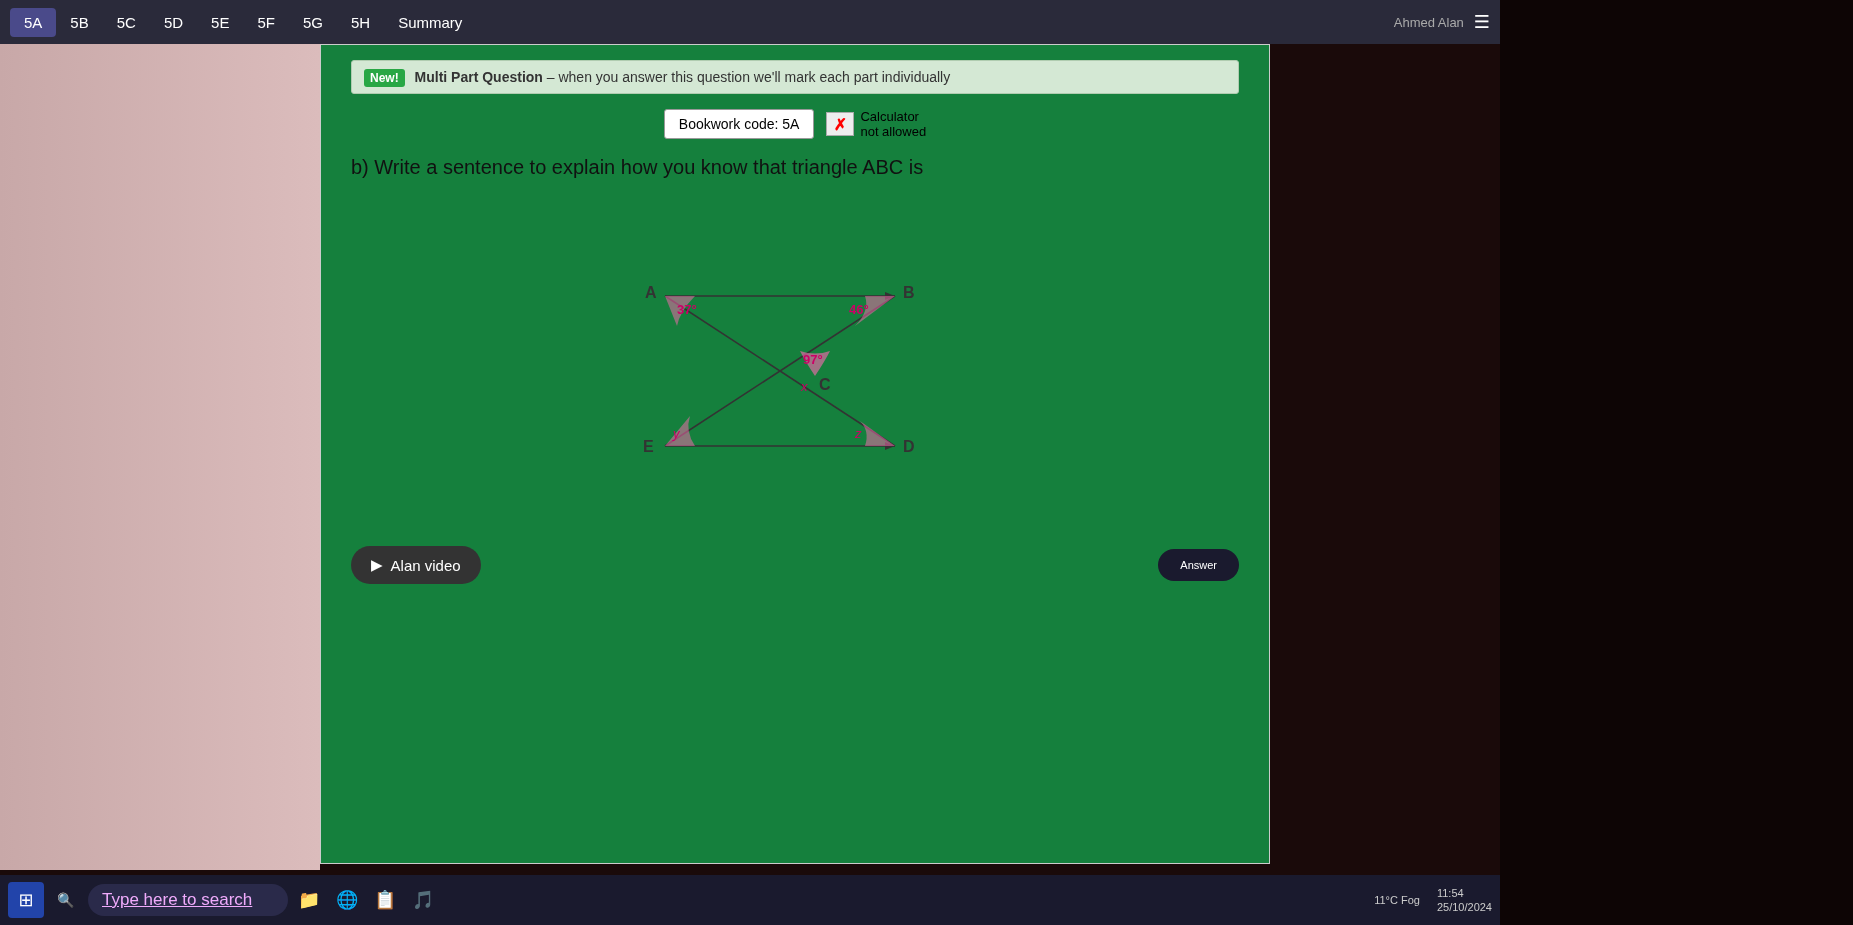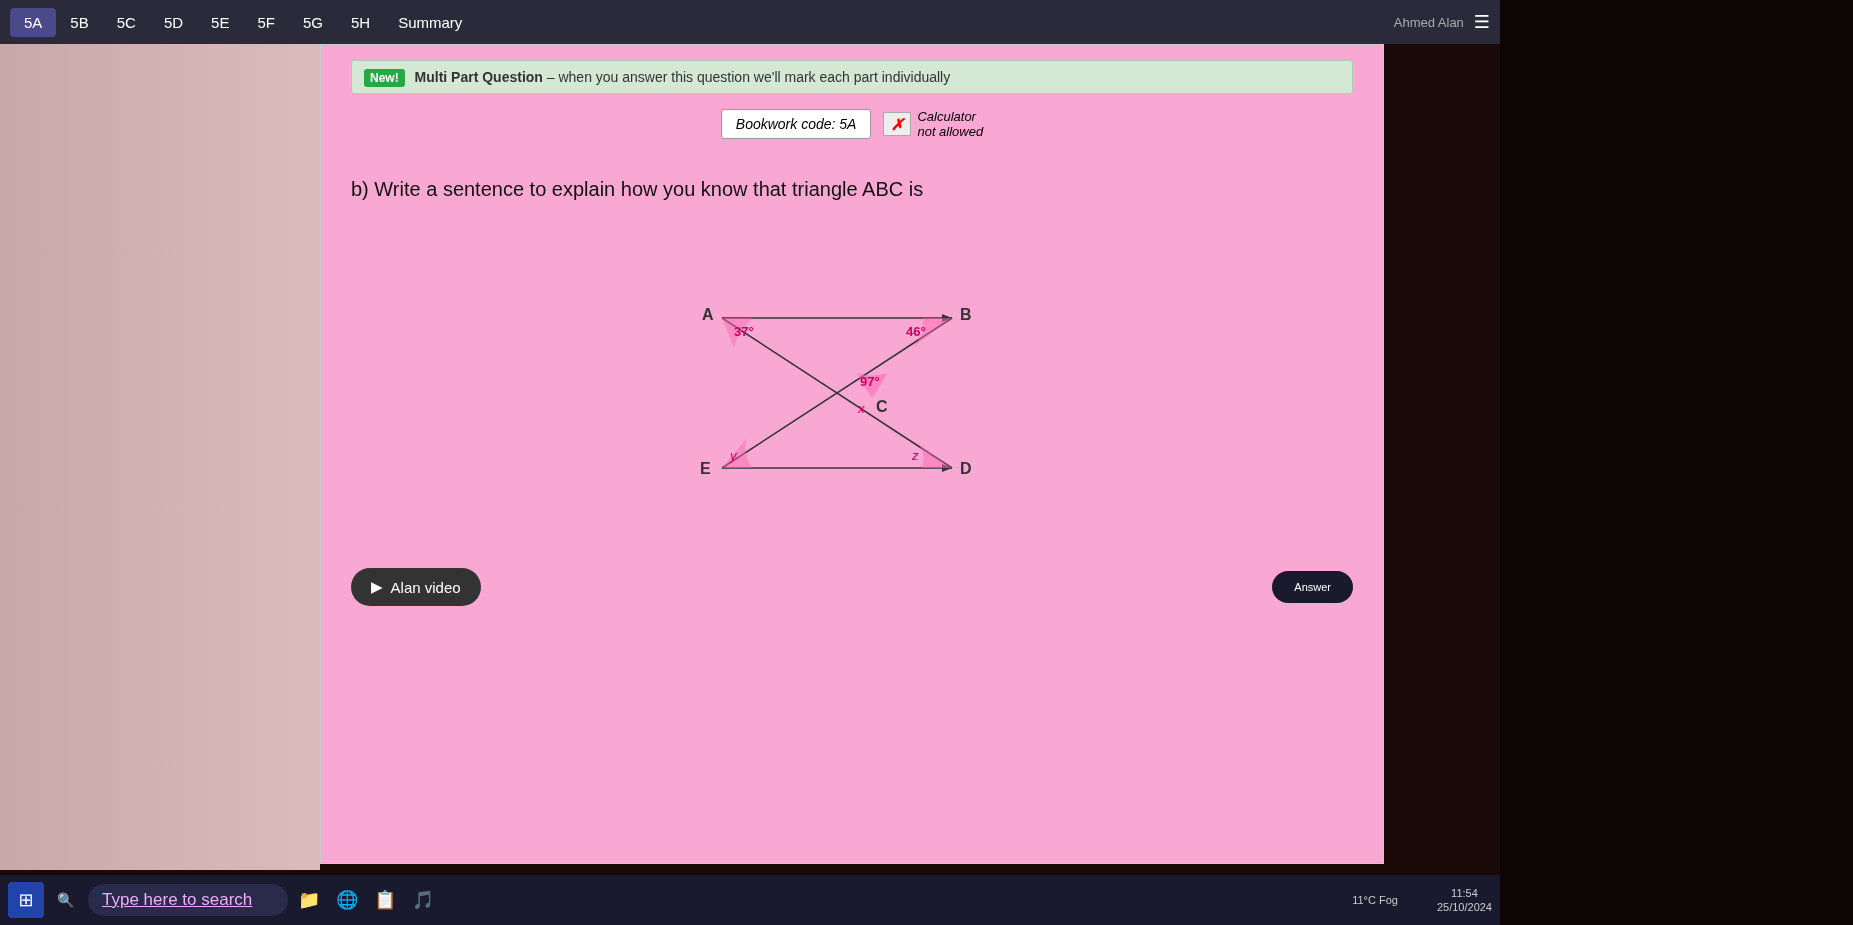--- a/index.html
+++ b/index.html
@@ -56,23 +56,23 @@
     .menu-icon {
       color: white;
       font-size: 18px;
     }
 
     
     .content-area {
       position: absolute;
       top: 44px;
       left: 320px;
-      width: 1064px;
+      width: 950px;
       height: 820px;
-      background: #f9a8d4;
+      background: #15803d;
       border: 1px solid #ccc;
       padding: 15px 30px;
       overflow: hidden;
     }
 
     
     .banner {
       background: #d4e8d4;
       border: 1px solid #b0ccb0;
       padding: 8px 12px;
@@ -95,22 +95,21 @@
     .bold-text {
       font-weight: bold;
     }
 
     
     .bookwork-row {
       display: flex;
       align-items: center;
       justify-content: center;
       gap: 12px;
-      margin-bottom: 36px;
-      font-style: italic;
+      margin-bottom: 14px;
     }
 
     .bookwork-code-box {
       border: 1px solid #999;
       padding: 6px 14px;
       font-size: 14px;
       background: white;
       border-radius: 3px;
     }
 
@@ -262,25 +261,24 @@
 
     .system-tray {
       display: flex;
       align-items: center;
       gap: 4px;
       font-size: 11px;
       color: #ccc;
     }
 
     .time-display {
-      text-align: center;
+      text-align: left;
       font-size: 11px;
       color: #ccc;
       line-height: 1.3;
-      margin-left: 22px;
     }
 
     .right-cable-area {
       position: absolute;
       top: 0;
       right: 0;
       width: 353px;
       height: 925px;
       background: #0d0505;
     }

